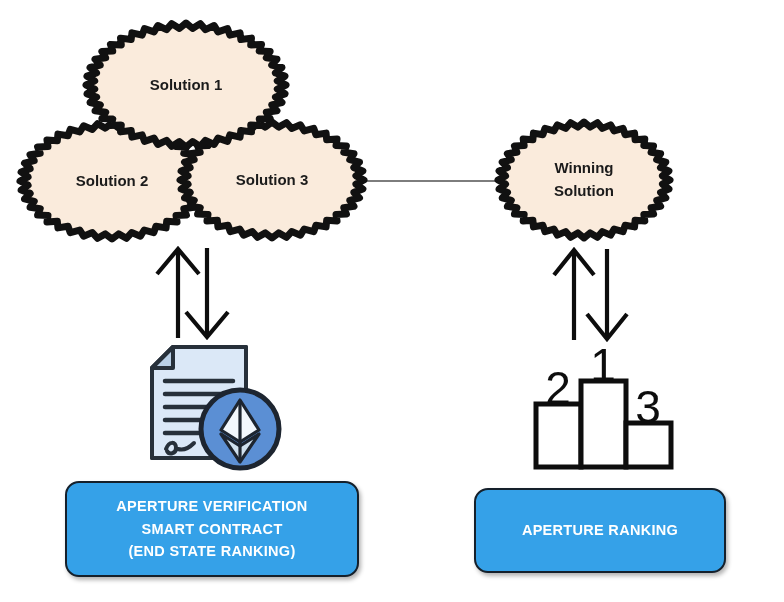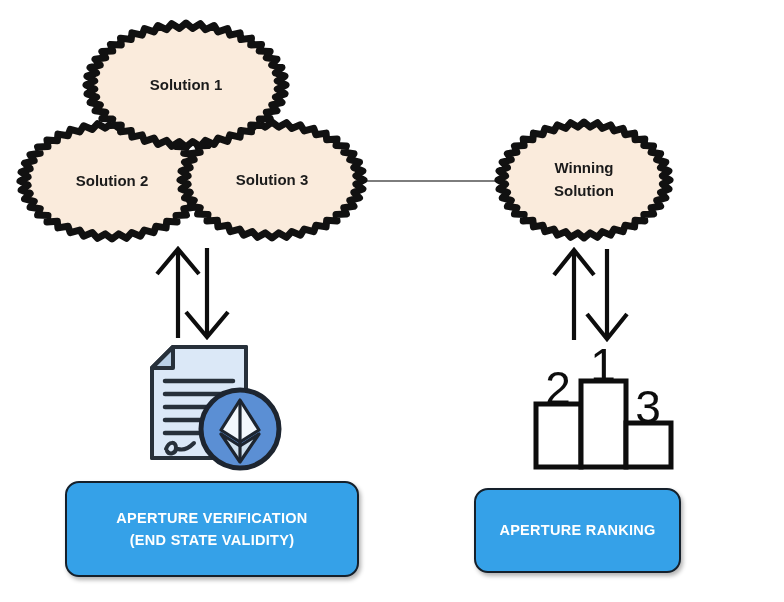--- a/index.html
+++ b/index.html
@@ -128,21 +128,21 @@
   }
   #callout-left {
     left: 65px;
     top: 481px;
     width: 294px;
     height: 96px;
   }
   #callout-right {
     left: 474px;
     top: 488px;
-    width: 207px;
+    width: 252px;
     height: 85px;
   }
   .callout-line {
     display: block;
     white-space: nowrap;
   }
 </style>
 </head>
 <body>
 
@@ -222,19 +222,20 @@
       <text class="podium-rank" x="648" y="423">3</text>
       <rect class="podium-bar" x="536" y="404" width="45" height="63"></rect>
       <rect class="podium-bar" x="581" y="381" width="45" height="86"></rect>
       <rect class="podium-bar" x="626" y="423" width="45" height="44"></rect>
     </g>
 
   </svg>
 
   <div class="callout-box" id="callout-left">
     <span class="callout-line">APERTURE VERIFICATION</span>
-    <span class="callout-line">(END STATE VALIDITY)</span>
+    <span class="callout-line">SMART CONTRACT</span>
+    <span class="callout-line">(END STATE RANKING)</span>
   </div>
 
   <div class="callout-box" id="callout-right">
     <span class="callout-line">APERTURE RANKING</span>
   </div>
 </div>
 
 </body></html>

